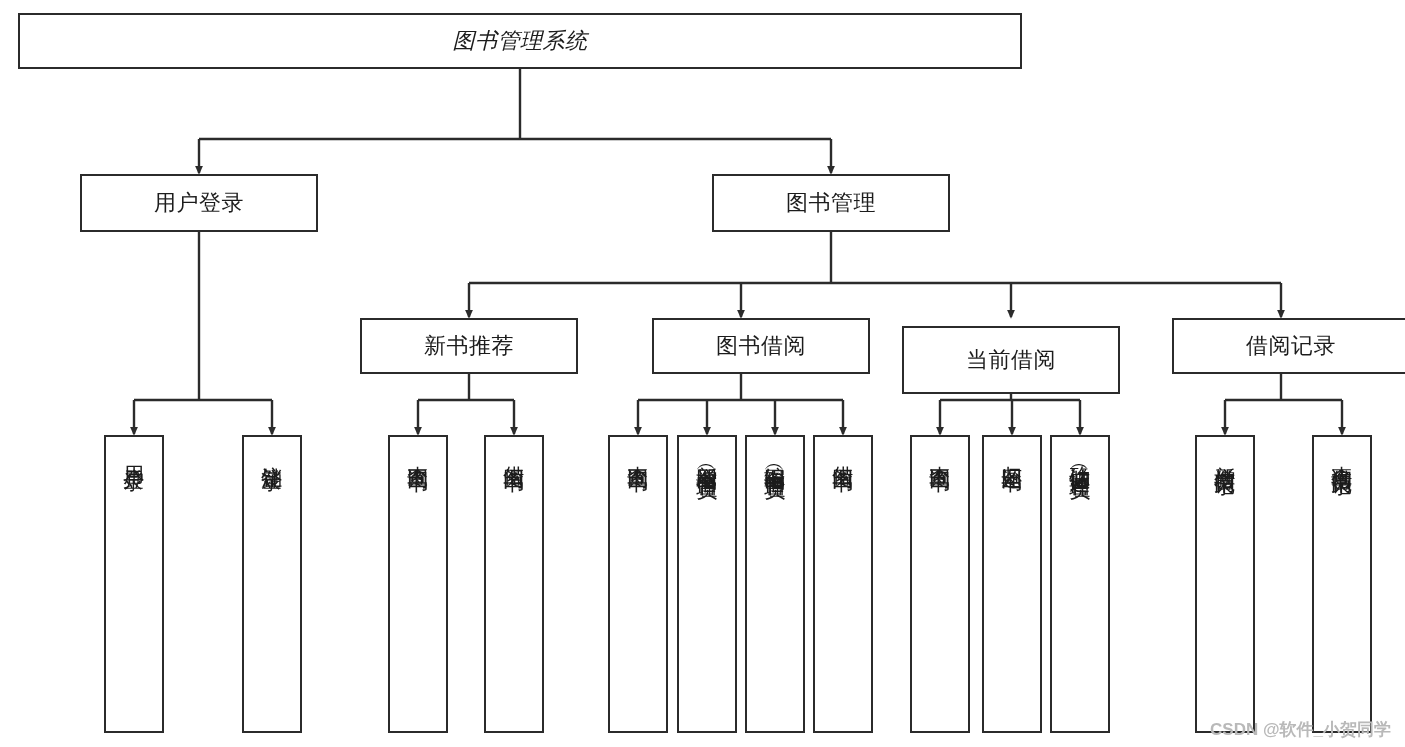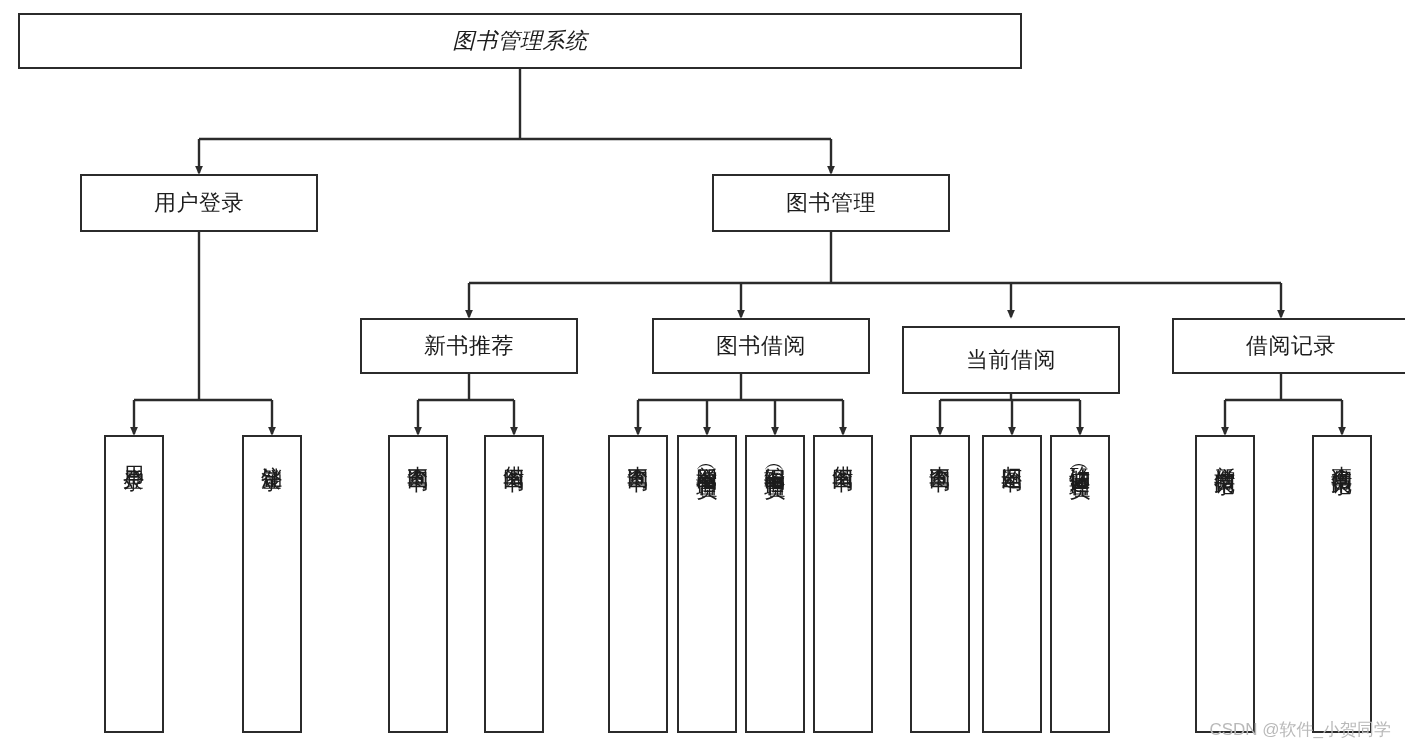--- a/index.html
+++ b/index.html
@@ -62,20 +62,21 @@
   .node.level2 .node-label { font-size: 22px; }
 
   #watermark {
     position: absolute;
     right: 14px;
     bottom: 6px;
     font-size: 17px;
     color: #b9b9b9;
     white-space: nowrap;
     user-select: none;
+    font-weight: bold;
   }
 </style>
 </head>
 <body>
 
 <div id="canvas">
   <svg id="edges" viewBox="0 0 1405 747" xmlns="http://www.w3.org/2000/svg">
       <defs>
         <marker id="arrow" markerWidth="9" markerHeight="9" refX="7.2" refY="4" orient="auto" markerUnits="userSpaceOnUse">
           <path d="M0,0 L9,4 L0,8 z" fill="#2b2b2b"></path>

